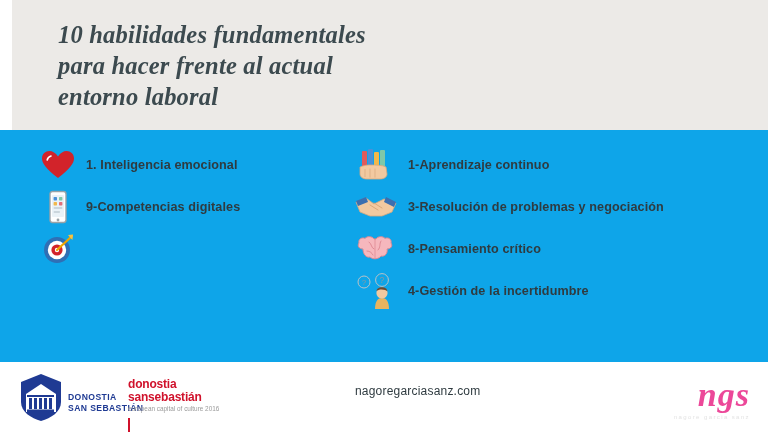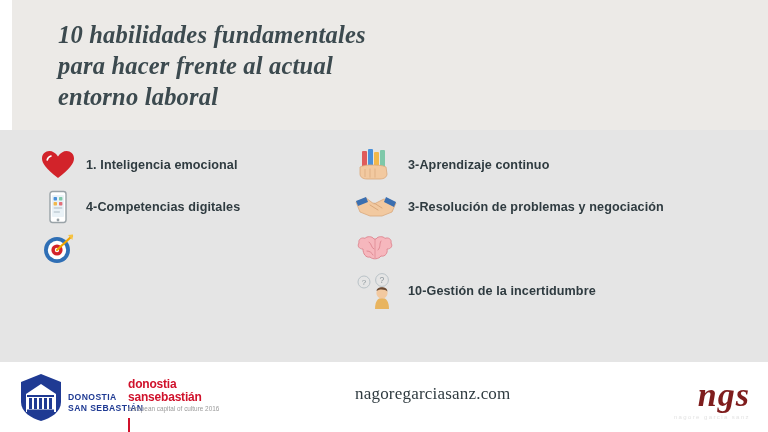--- a/index.html
+++ b/index.html
@@ -26,21 +26,21 @@
     font-size: 24.5px;
     line-height: 31px;
     color:#3c4a4f;
     letter-spacing:0.2px;
     white-space: pre-line;
   }
 
   
   .body {
     position:absolute; left:0; top:130px; width:768px; height:232px;
-    background:#e5e5e5;
+    background:#0ea5e9;
   }
   .col {
     position:absolute; top:16px;
   }
   .col-left { left:36px; width:330px; }
   .col-right { left:350px; width:410px; }
 
   .item {
     display:flex; align-items:center;
     height:38px;
@@ -79,27 +79,27 @@
   .logo-dss {
     position:absolute; left:128px; top:16px; width:120px; height:42px;
   }
   .logo-dss .l1 { font-size:12px; font-weight:700; color:#d0112b; line-height:13px; letter-spacing:-0.2px;}
   .logo-dss .l2 { font-size:12px; font-weight:700; color:#d0112b; line-height:13px; letter-spacing:-0.2px;}
   .logo-dss .sub { font-size:6.4px; color:#9a9a9a; line-height:8px; margin-top:1px; }
   .logo-dss .bar { position:absolute; left:0; top:40px; width:2px; height:14px; background:#d0112b; }
 
   .site-url {
     position:absolute; left:355px; top:22px;
-    font-size:17px; color:#2f3b40; font-weight:400; letter-spacing:0.2px;font-family:Liberation Serif, serif;
+    font-size:12px; color:#2f3b40; font-weight:400; letter-spacing:0.2px;
   }
   .ngs-mark {
     position:absolute; right:18px; top:14px;
     font-family:"Liberation Serif", serif;
     font-style:italic; font-weight:700;
-    font-size:34px; color:#7f1d1d; letter-spacing:1px;
+    font-size:34px; color:#ec4899; letter-spacing:1px;
   }
   .ngs-sub {
     position:absolute; right:18px; top:52px;
     font-size:6px; color:#e3e3e3; letter-spacing:1.4px;
   }
 </style>
 </head>
 <body>
 
 <div class="slide">
@@ -133,21 +133,21 @@
             <rect x="7" y="5" width="12" height="22" rx="1" fill="#eaf2f7"></rect>
             <circle cx="13" cy="30" r="1.4" fill="#9aa3a8"></circle>
             <rect x="8.6" y="7" width="3.4" height="3.4" rx="0.7" fill="#4a90d9"></rect>
             <rect x="14" y="7" width="3.4" height="3.4" rx="0.7" fill="#7ec8a9"></rect>
             <rect x="8.6" y="12" width="3.4" height="3.4" rx="0.7" fill="#f2b84b"></rect>
             <rect x="14" y="12" width="3.4" height="3.4" rx="0.7" fill="#e2707a"></rect>
             <rect x="8.6" y="17" width="8.8" height="2" rx="0.8" fill="#cbd6dd"></rect>
             <rect x="8.6" y="21" width="6.4" height="2" rx="0.8" fill="#cbd6dd"></rect>
           </svg>
         </span>
-        <span class="txt">4-Competencias digitales</span>
+        <span class="txt">9-Competencias digitales</span>
       </div>
 
       <div class="item">
         <span class="ico">
           <svg width="32" height="32" viewBox="0 0 32 32">
             <circle cx="15" cy="17" r="13" fill="#2f6fb5"></circle>
             <circle cx="15" cy="17" r="9.2" fill="#ffffff"></circle>
             <circle cx="15" cy="17" r="5.6" fill="#d2232a"></circle>
             <circle cx="15" cy="17" r="2.2" fill="#ffffff"></circle>
             <path d="M15 17 L30 3" stroke="#f0a500" stroke-width="2.2" stroke-linecap="round"></path>
@@ -166,21 +166,21 @@
             <rect x="8" y="3" width="5" height="16" rx="1" fill="#e05b5b"></rect>
             <rect x="14" y="1" width="5" height="18" rx="1" fill="#4a90d9"></rect>
             <rect x="20" y="4" width="5" height="15" rx="1" fill="#f2b84b"></rect>
             <rect x="26" y="2" width="5" height="17" rx="1" fill="#7ec8a9"></rect>
             <path d="M6 19 C6 19 10 17 16 17 C22 17 28 17 32 19 L33 26 C33 29 30 31 26 31 L13 31 C9 31 6 29 6 26 Z" fill="#f2c9a0" stroke="#d9a87c" stroke-width="0.8"></path>
             <path d="M11 21 L11 29" stroke="#d9a87c" stroke-width="0.7"></path>
             <path d="M16 20.6 L16 29.6" stroke="#d9a87c" stroke-width="0.7"></path>
             <path d="M21 20.6 L21 29.6" stroke="#d9a87c" stroke-width="0.7"></path>
           </svg>
         </span>
-        <span class="txt">3-Aprendizaje continuo</span>
+        <span class="txt">1-Aprendizaje continuo</span>
       </div>
 
       <div class="item">
         <span class="ico">
           <svg width="44" height="30" viewBox="0 0 44 30">
             <path d="M2 10 L12 6 L20 12 L30 7 L42 11 L38 20 L28 24 L16 24 L6 20 Z" fill="#f2c9a0" stroke="#d9a87c" stroke-width="0.8"></path>
             <path d="M2 9 L12 5 L14 10 L4 14 Z" fill="#3b6fb0"></path>
             <path d="M42 10 L32 5 L30 10 L40 15 Z" fill="#3b6fb0"></path>
             <path d="M16 13 L24 18 M20 11 L28 16" stroke="#d9a87c" stroke-width="1" stroke-linecap="round"></path>
           </svg>
@@ -189,36 +189,37 @@
       </div>
 
       <div class="item">
         <span class="ico">
           <svg width="42" height="28" viewBox="0 0 42 28">
             <path d="M8 14 C4 14 2 11 4 8 C3 4 7 2 10 3.4 C12 1 17 1 19 4 L21 4 C23 1 28 1 30 3.4 C33 2 37 4 36 8 C38 11 36 14 32 14 C33 18 30 22 26 21 C24 24 18 25 15 22 C11 23 8 19 8 14 Z" fill="#f6b7bd" stroke="#e08a94" stroke-width="1"></path>
             <path d="M14 7 C17 9 16 13 19 14 M26 6 C24 9 26 12 23 15 M12 16 C15 16 17 18 18 20" stroke="#e08a94" stroke-width="1" fill="none" stroke-linecap="round"></path>
             <path d="M20 4 L20 23" stroke="#e08a94" stroke-width="0.8"></path>
           </svg>
         </span>
+        <span class="txt">8-Pensamiento crítico</span>
       </div>
 
 
       <div class="item">
         <span class="ico">
           <svg width="42" height="36" viewBox="0 0 42 36">
             <circle cx="9" cy="9" r="6" fill="none" stroke="#b9c2c7" stroke-width="1"></circle>
             <text x="9" y="12" font-size="8" fill="#8d979c" text-anchor="middle" font-family="Liberation Sans, sans-serif">?</text>
             <circle cx="27" cy="7" r="6.4" fill="none" stroke="#b9c2c7" stroke-width="1"></circle>
             <text x="27" y="10.4" font-size="8.6" fill="#8d979c" text-anchor="middle" font-family="Liberation Sans, sans-serif">?</text>
             <path d="M20 36 C20 28 23 25 27 25 C31 25 34 28 34 36 Z" fill="#e8b45f"></path>
             <circle cx="27" cy="20" r="5.6" fill="#f2c9a0"></circle>
             <path d="M21.6 18 C21.6 13 32.4 13 32.4 18.4 C31 16 23.4 15.6 21.6 18 Z" fill="#6b4a33"></path>
           </svg>
         </span>
-        <span class="txt">10-Gestión de la incertidumbre</span>
+        <span class="txt">4-Gestión de la incertidumbre</span>
       </div>
 
     </div>
   </div>
 
   <div class="footer">
     <div class="footer-inner">
 
       <div class="logo-donostia-shield">
         <svg width="46" height="50" viewBox="0 0 46 50">

